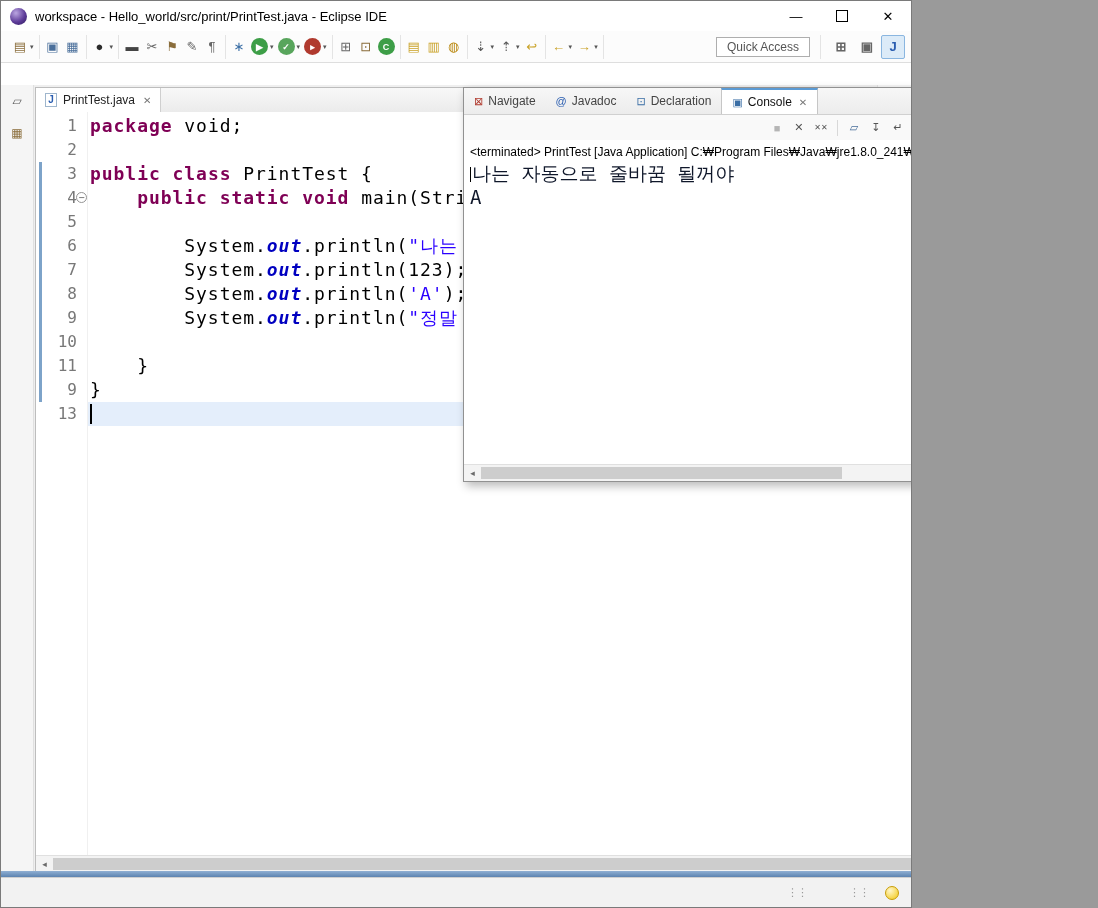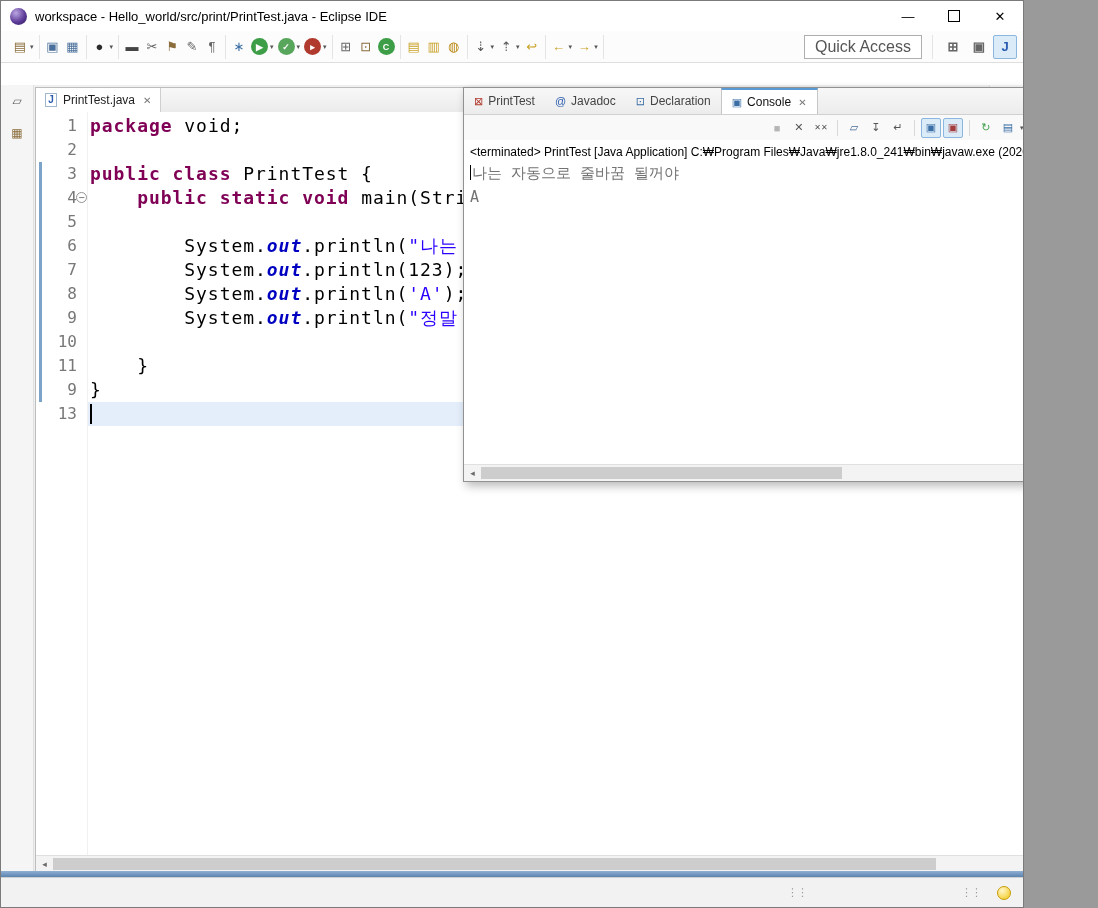--- a/index.html
+++ b/index.html
@@ -1,37 +1,37 @@
 <!DOCTYPE html>
 <html><head>
 <meta charset="utf-8">
 <style>
   html,body{margin:0;padding:0;background:#9a9a9a;}
-  .window{position:relative;width:1024px;height:908px;background:#fff;border:1px solid #7a7a7a;
+  .window{position:relative;width:912px;height:908px;background:#fff;border:1px solid #7a7a7a;
     box-sizing:border-box;overflow:hidden;font-family:"Liberation Sans",sans-serif;}
 
   
   .titlebar{height:30px;display:flex;align-items:center;background:#fff;}
   .eclipse-logo{width:17px;height:17px;border-radius:50%;margin:0 8px 0 9px;
     background:radial-gradient(circle at 35% 30%,#b39ddb 5%,#5e3c99 55%,#2a1758);}
   .wtitle{font-size:13px;color:#000;}
   .wcontrols{margin-left:auto;display:flex;height:30px;}
   .wbtn{width:46px;height:30px;display:flex;align-items:center;justify-content:center;font-size:13px;color:#000;}
   .maxbox{width:10px;height:10px;border:1px solid #000;display:block;}
 
   
   .menubar{height:22px;display:flex;align-items:center;font-size:13px;color:#111;padding-left:6px;background:#fff;}
   .menu-item{padding:0 9px;}
   .toolbar{height:32px;display:flex;align-items:center;padding:0 6px;background:#fcfcfc;border-bottom:1px solid #dedede;box-sizing:border-box;}
   .tgroups{display:flex;align-items:center;}
   .tgroup{display:flex;align-items:center;height:24px;padding:0 3px;border-right:1px solid #e4e4e4;}
   .micon{min-width:20px;height:20px;display:flex;align-items:center;justify-content:center;font-size:13px;border-radius:3px;}
   .micon.round{width:17px;height:17px;min-width:17px;border-radius:50%;font-size:9px;font-weight:bold;margin:0 2px;}
   .mdd,.cdd{font-size:7px;color:#555;margin:0 2px 0 0;}
-  .qa{margin-left:auto;border:1px solid #aeaeae;color:#555;font-size:16px;padding:2px 10px;background:#fff;}
+  .qa{margin-left:auto;border:1px solid #aeaeae;color:#555;font-size:12px;padding:2px 10px;background:#fff;}
   .persp{display:flex;align-items:center;margin-left:10px;gap:2px;padding-left:8px;border-left:1px solid #e4e4e4;}
   .picon{width:22px;height:22px;display:flex;align-items:center;justify-content:center;font-size:13px;font-weight:bold;border:1px solid transparent;border-radius:2px;}
   .picon.active,.sicon.active{background:#dcebf8;border:1px solid #8ab6e0;}
 
   
   .mainbg{position:absolute;left:0;right:0;top:84px;bottom:36px;background:#efefef;}
   .lefttrim{position:absolute;left:0;top:84px;width:33px;bottom:36px;background:#f5f5f5;border-right:1px solid #e0e0e0;
     display:flex;flex-direction:column;align-items:center;padding-top:4px;gap:8px;box-sizing:border-box;}
   .righttrim{position:absolute;right:0;top:84px;width:34px;bottom:36px;background:#f5f5f5;border-left:1px solid #e0e0e0;
     display:flex;flex-direction:column;align-items:center;padding-top:4px;gap:6px;box-sizing:border-box;}
@@ -76,21 +76,21 @@
   .ctab .ticon{font-size:11px;}
   .ctab.active{background:#fff;border-left:1px solid #c6c6c6;border-right:1px solid #c6c6c6;border-top:2px solid #5b9bd5;color:#111;}
   .crestore{position:absolute;right:8px;top:9px;width:9px;height:8px;border:1px solid #555;}
   .crestore::after{content:"";position:absolute;left:2px;top:-4px;width:8px;height:7px;border:1px solid #888;border-bottom:none;border-left:none;}
   .ctoolbar{height:26px;display:flex;align-items:center;justify-content:flex-end;gap:2px;padding:0 8px;background:#f9f9f9;border-bottom:1px solid #e3e3e3;box-sizing:border-box;}
   .cicon{width:18px;height:18px;display:flex;align-items:center;justify-content:center;font-size:11px;border:1px solid transparent;border-radius:2px;}
   .cicon.sel{background:#dcebf8;border-color:#8ab6e0;}
   .csep{width:1px;height:16px;background:#d8d8d8;margin:0 4px;}
   .cbody{position:absolute;top:52px;left:0;right:17px;bottom:17px;background:#fff;overflow:hidden;padding:3px 4px 0 6px;}
   .cheader{font-size:12px;color:#000;white-space:nowrap;height:18px;line-height:18px;}
-  .coline{font-family:"DejaVu Sans Mono","Liberation Mono",monospace;font-size:15px;line-height:24px;white-space:pre;color:#737373;}
+  .coline{font-family:"DejaVu Sans Mono","Liberation Mono",monospace;font-size:19px;line-height:24px;white-space:pre;color:#0f172a;}
   .ccaret{display:inline-block;width:1px;height:15px;background:#000;vertical-align:-2px;margin-right:1px;}
   .cvscroll{position:absolute;top:52px;right:0;width:17px;bottom:17px;background:#f3f3f3;border-left:1px solid #e0e0e0;box-sizing:border-box;}
   .cvscroll .sarrow.up{top:0;left:0;} .cvscroll .sarrow.down{bottom:0;left:0;}
   .vthumb{position:absolute;top:17px;bottom:17px;left:2px;right:2px;background:#cdcdcd;}
   .chscroll{position:absolute;bottom:0;left:0;right:17px;height:17px;background:#f3f3f3;border-top:1px solid #e0e0e0;box-sizing:border-box;}
   .chscroll .sarrow.left{left:0;top:0;} .chscroll .sarrow.right{right:0;top:0;}
   .chscroll .hthumb{width:62%;}
   .ccorner{position:absolute;right:0;bottom:0;width:17px;height:17px;background:#f3f3f3;}
 
   
@@ -244,21 +244,21 @@
       <div class="hthumb"></div>
       <span class="sarrow right">▸</span>
     </div>
   </div>
 
   <div class="console-panel">
     <div class="ctabbar">
       <span class="crestore"></span>
     <div class="ctab">
           <span class="ticon" style="color: rgb(176, 58, 46);">⊠</span>
-          <span>PrintTest</span>
+          <span>Navigate</span>
         </div>
         <div class="ctab">
           <span class="ticon" style="color: rgb(42, 93, 176);">@</span>
           <span>Javadoc</span>
         </div>
         <div class="ctab">
           <span class="ticon" style="color: rgb(58, 110, 165);">⊡</span>
           <span>Declaration</span>
         </div>
         <div class="ctab active">

